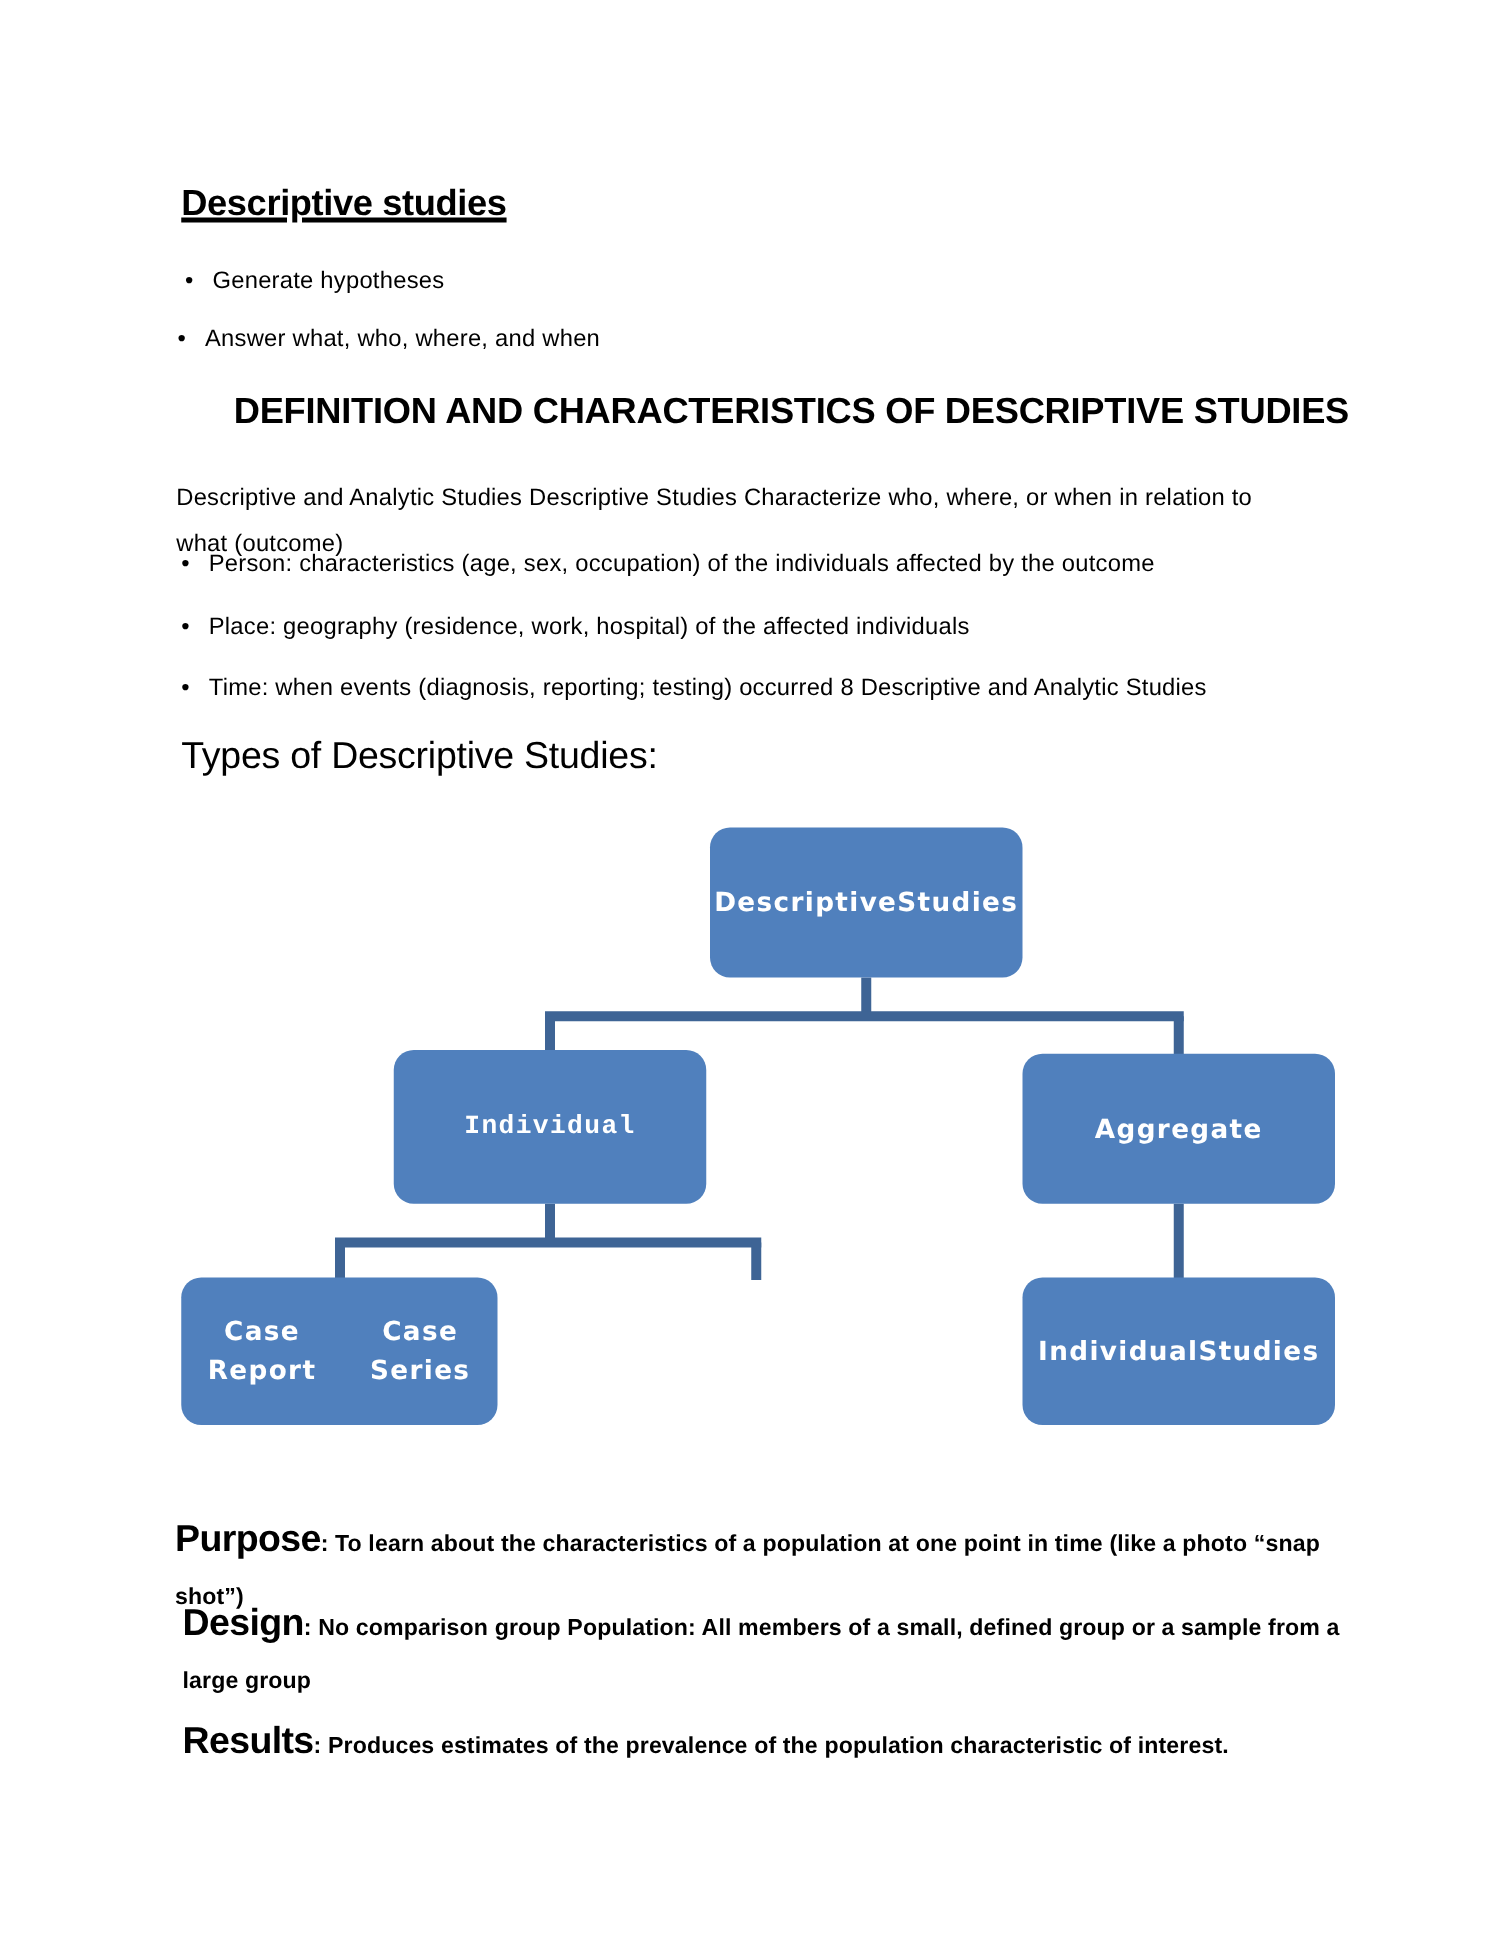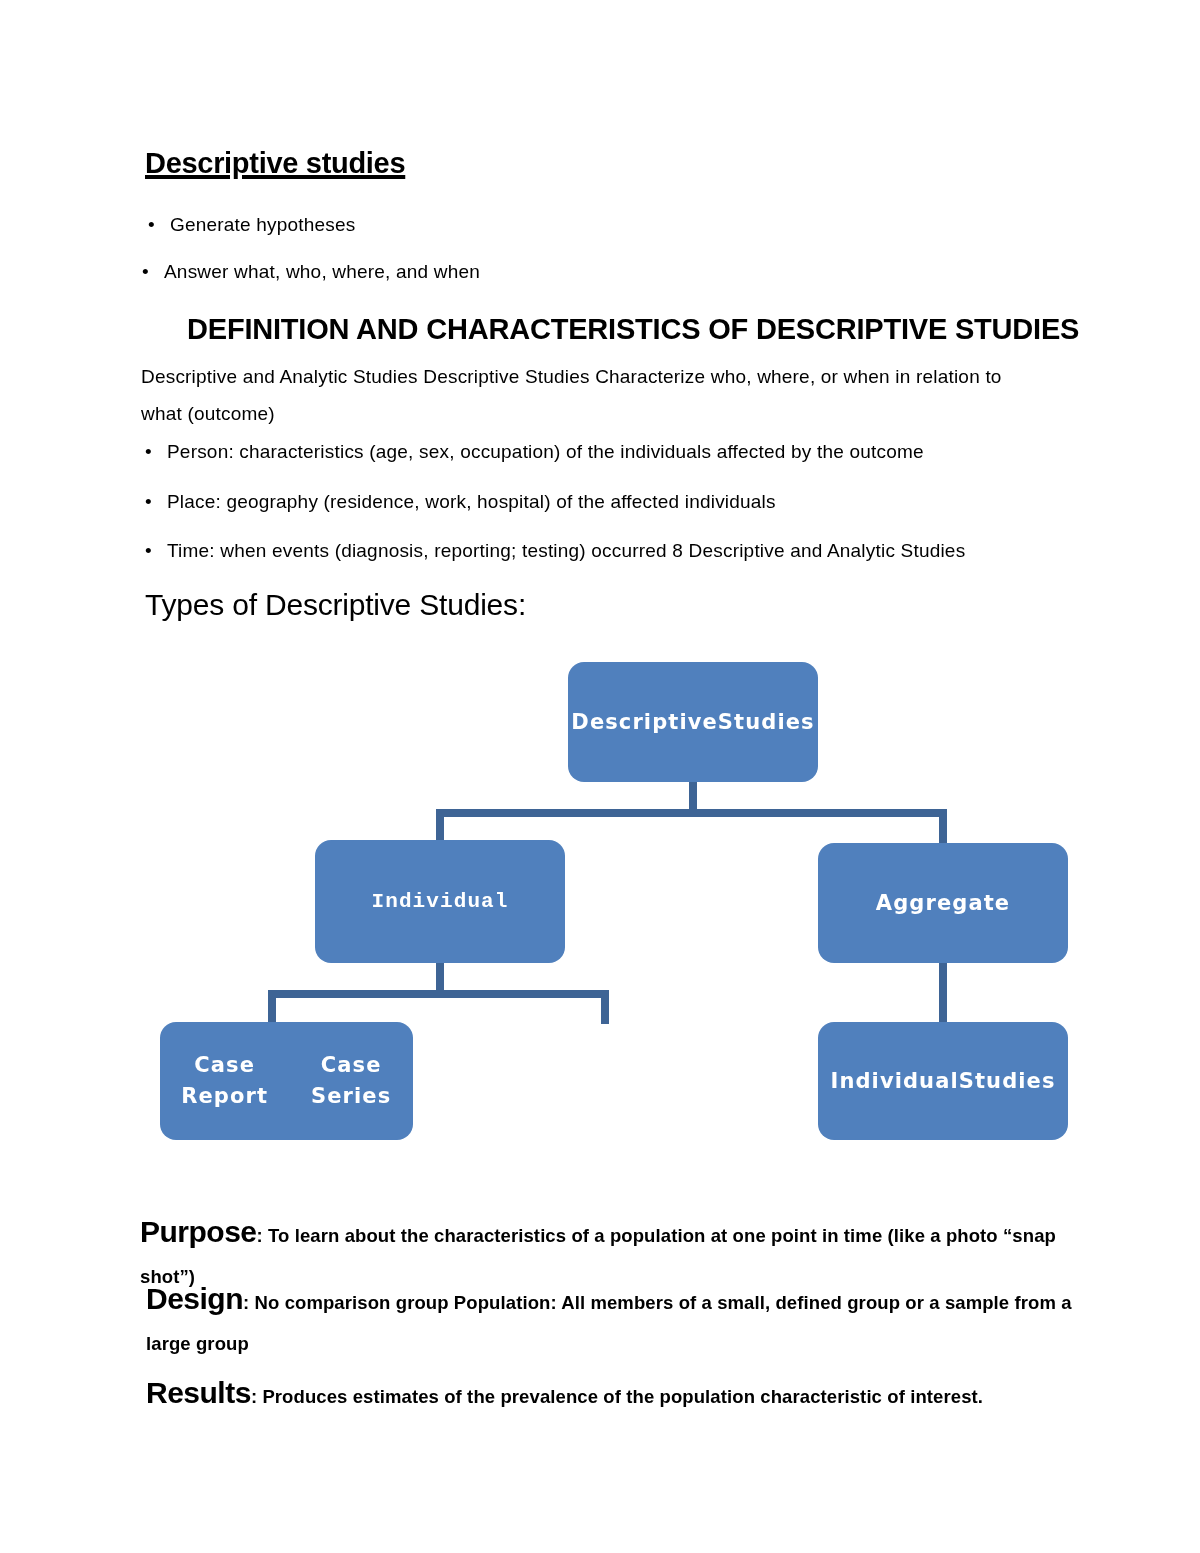--- a/index.html
+++ b/index.html
@@ -14,42 +14,42 @@
   }
   .bullet-line{position:absolute;display:flex;font-size:19px;letter-spacing:0.2px;}
   .bullet-line .dot{width:10px;margin-right:12px;}
   .ib-0{left:148px;top:214px;}
   .ib-1{left:142px;top:261px;}
   .def-heading{
     position:absolute;left:144px;top:313px;
     font-size:29px;font-weight:700;letter-spacing:-0.2px;white-space:nowrap;margin-left:43px;
   }
   .def-paragraph{
-    position:absolute;left:141px;top:358px;width:905px;
+    position:absolute;left:141px;top:380px;width:905px;
     font-size:19px;line-height:37px;letter-spacing:0.2px;
   }
   .db-0{left:145px;top:441px;}
   .db-1{left:145px;top:491px;}
   .db-2{left:145px;top:540px;}
   .types-heading{
     position:absolute;left:145px;top:588px;
     font-size:30px;font-weight:400;letter-spacing:-0.2px;text-align:center;
   }
   
   .diagram{position:absolute;left:140px;top:650px;width:935px;height:500px;}
   .node{
     position:absolute;background:#5080BD;border-radius:16px;color:#FFFFFF;
     display:flex;flex-direction:row;align-items:center;justify-content:center;
     text-align:center;font-family:"DejaVu Sans",sans-serif;font-weight:700;
     font-size:21px;line-height:31px;letter-spacing:1.1px;
   }
   .n-root{left:428px;top:12px;width:250px;height:120px;}
   .n-individual{left:175px;top:190px;width:250px;height:123px;font-family:Liberation Mono, monospace;}
   .n-aggregate{left:678px;top:193px;width:250px;height:120px;}
-  .n-case{left:5px;top:372px;width:253px;height:118px;margin-left:15px;}
+  .n-case{left:5px;top:372px;width:253px;height:118px;}
   .n-cross{left:342px;top:372px;width:246px;height:118px;}
   .n-eco{left:678px;top:372px;width:250px;height:118px;}
   .connector{position:absolute;background:#3E6495;}
   .c-root-stub{left:549px;top:132px;width:8px;height:34px;}
   .c-rail1{left:296px;top:159px;width:511px;height:8px;}
   .c-rail1-left{left:296px;top:163px;width:8px;height:29px;}
   .c-rail1-right{left:799px;top:163px;width:8px;height:32px;}
   .c-ind-stub{left:296px;top:313px;width:8px;height:31px;}
   .c-rail2{left:128px;top:340px;width:341px;height:8px;}
   .c-rail2-left{left:128px;top:344px;width:8px;height:30px;}

